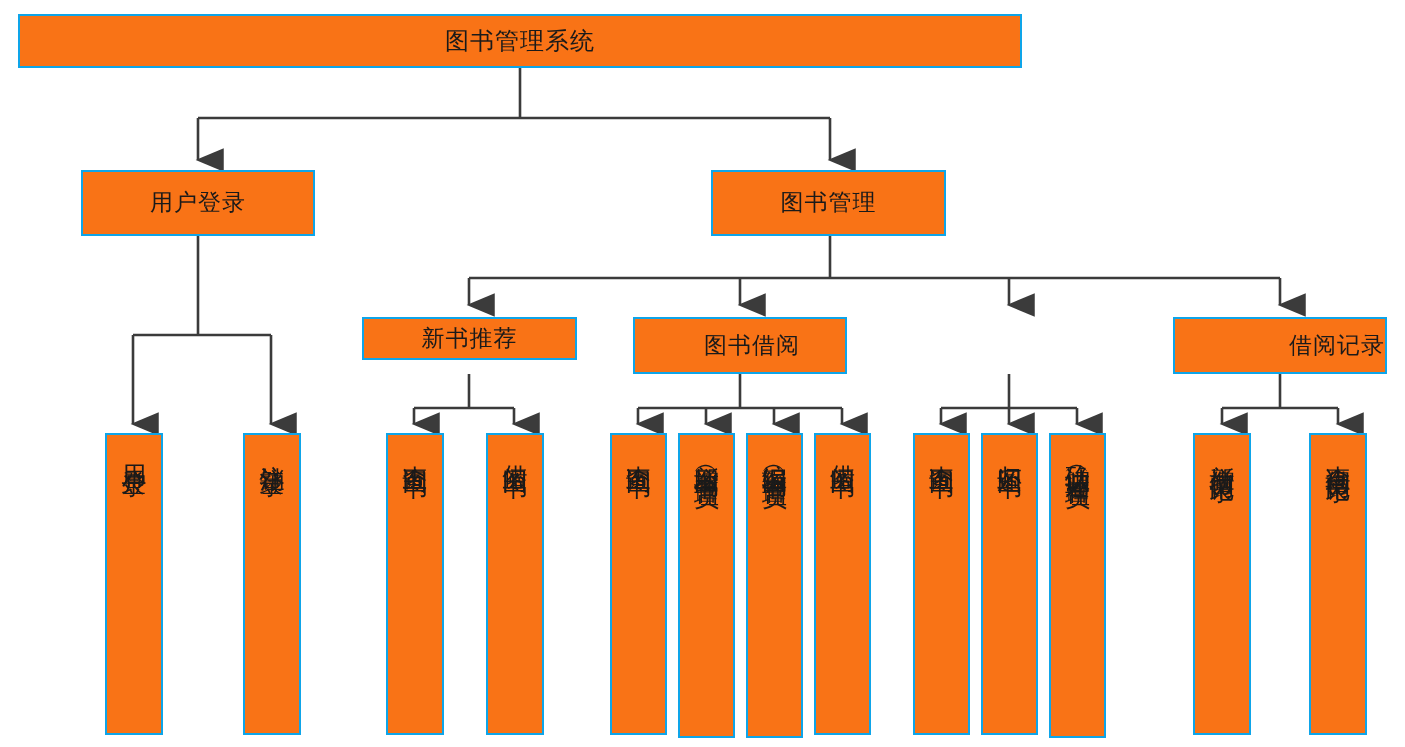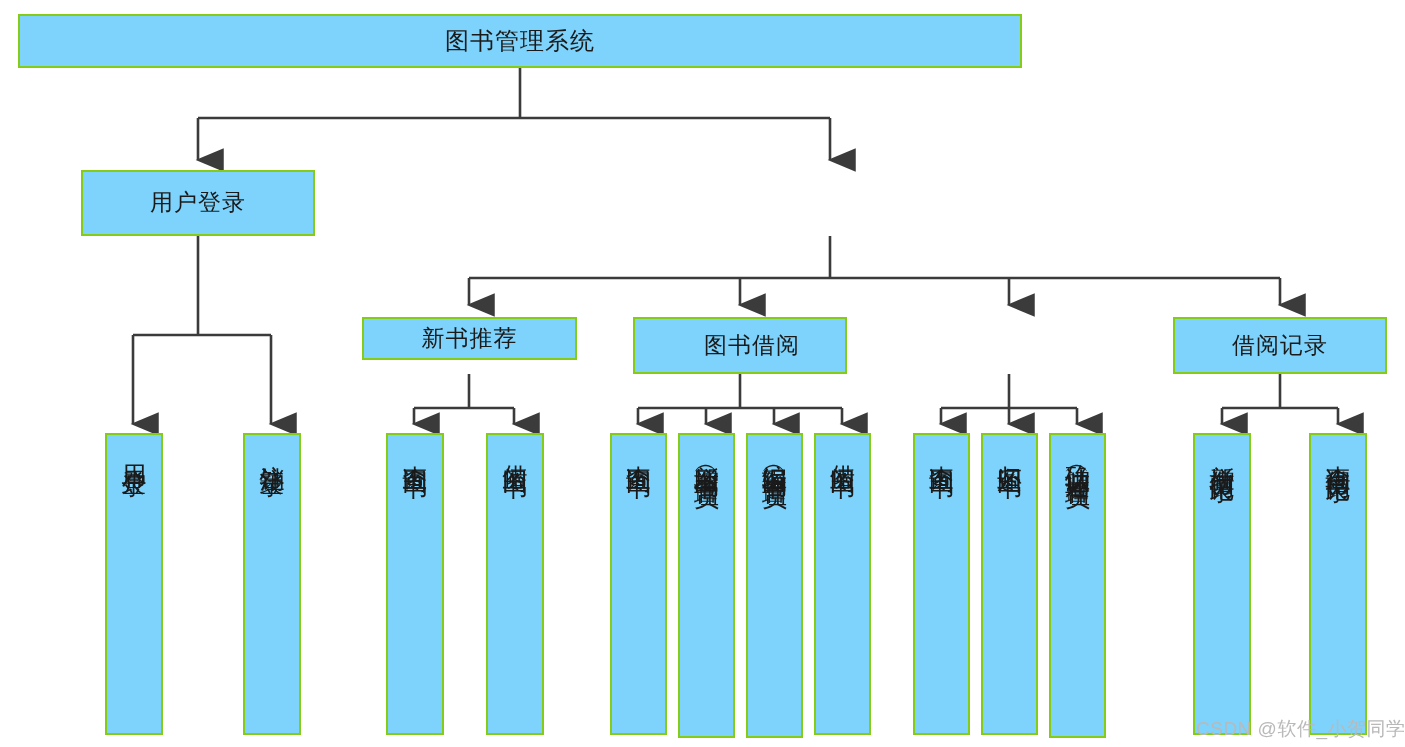--- a/index.html
+++ b/index.html
@@ -14,22 +14,22 @@
   }
   svg#wires{
     position:absolute;
     left:0; top:0;
     width:1405px; height:747px;
     pointer-events:none;
   }
   .node{
     position:absolute;
     box-sizing:border-box;
-    background:#7dd3fc;
-    border:2px solid #84cc16;
+    background:#f97316;
+    border:2px solid #0ea5e9;
     display:flex;
     align-items:center;
     justify-content:center;
     color:#1a1a1a;
   }
   .node .lbl{
     display:block;
     text-align:center;
     line-height:1.12;
     white-space:nowrap;
@@ -116,28 +116,31 @@
     </g>
   </svg>
 
   <div class="node h root" style="left:18px; top:14px; width:1004px; height:54px;">
     <span class="lbl">图书管理系统</span>
   </div>
 
   <div class="node h" style="left:81px; top:170px; width:234px; height:66px;">
     <span class="lbl">用户登录</span>
   </div>
+  <div class="node h" style="left:711px; top:170px; width:235px; height:66px;">
+    <span class="lbl">图书管理</span>
+  </div>
 
   <div class="node h" style="left:362px; top:317px; width:215px; height:43px;">
     <span class="lbl">新书推荐</span>
   </div>
   <div class="node h" style="left:633px; top:317px; width:214px; height:57px;padding-left:24px;">
     <span class="lbl">图书借阅</span>
   </div>
-  <div class="node h" style="left:1173px; top:317px; width:214px; height:57px;">
+  <div class="node h" style="left:1173px; top:317px; width:214px; height:57px;justify-content:flex-end;">
     <span class="lbl">借阅记录</span>
   </div>
 
   <div class="node v" style="left:105px; top:433px; width:58px; height:302px;">
     <span class="lbl">用户登录</span>
   </div>
   <div class="node v" style="left:243px; top:433px; width:58px; height:302px;">
     <span class="lbl">注销登录</span>
   </div>
 
@@ -171,15 +174,14 @@
     <span class="lbl">确认归还（管理员）</span>
   </div>
 
   <div class="node v" style="left:1193px; top:433px; width:58px; height:302px;">
     <span class="lbl">新增借阅记录</span>
   </div>
   <div class="node v" style="left:1309px; top:433px; width:58px; height:302px;">
     <span class="lbl">查询借阅记录</span>
   </div>
 
-  <div class="watermark" style="left:1196px; top:716px;">CSDN @软件_小贺同学</div>
 
 </div>
 
 </body></html>

